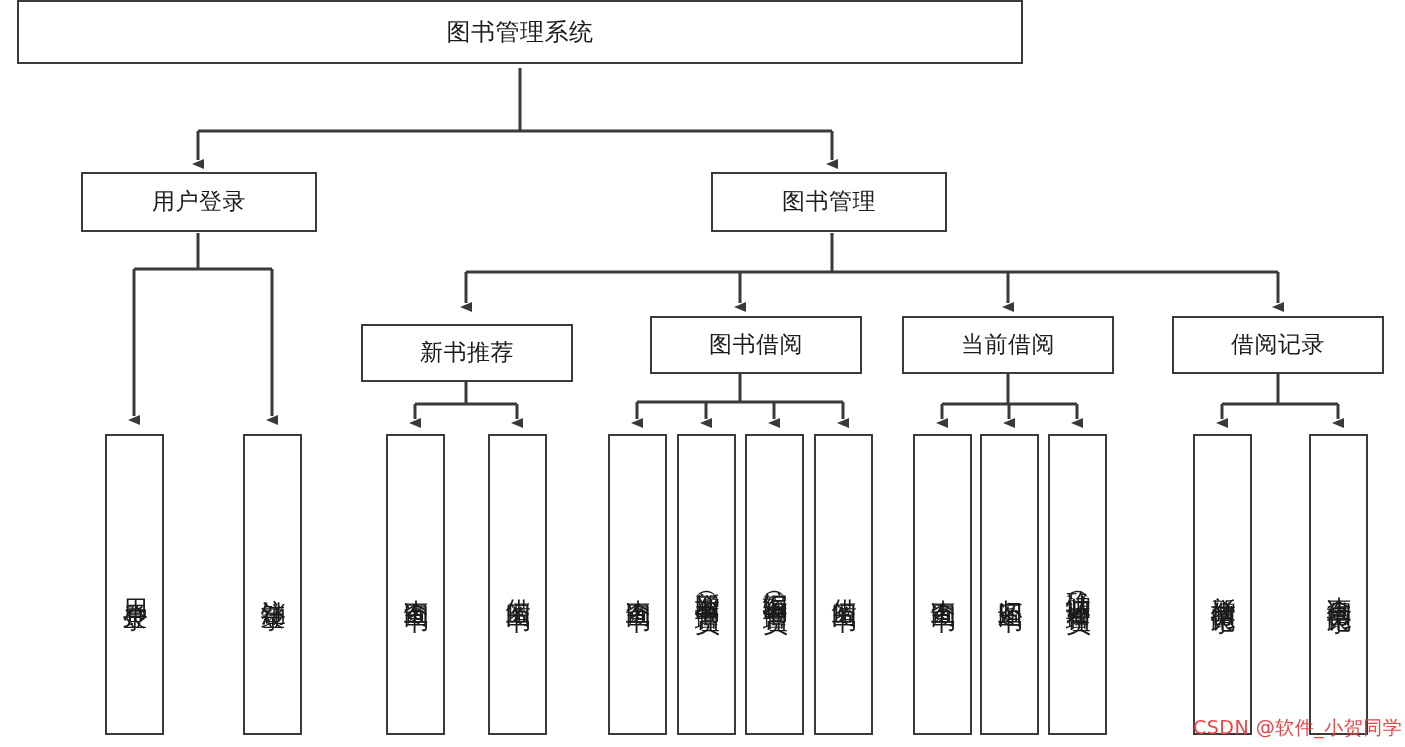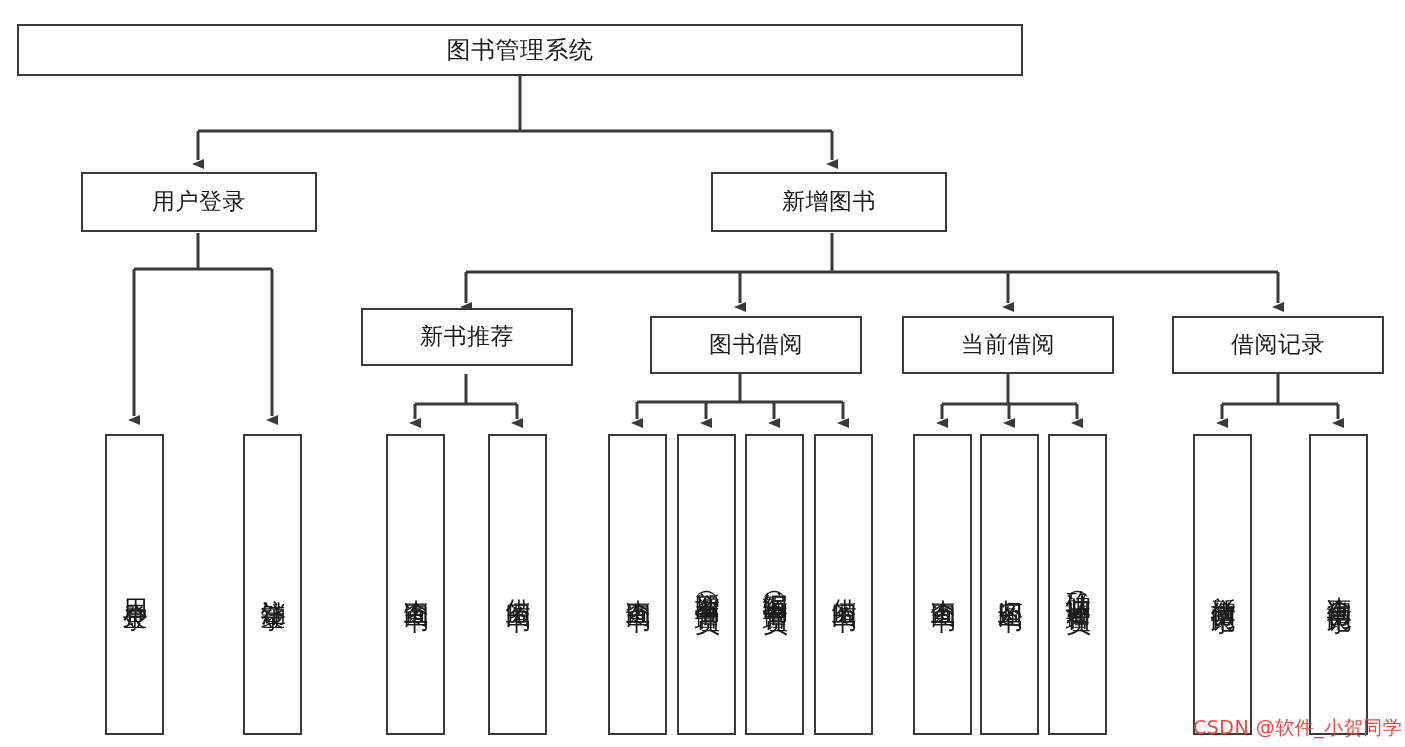--- a/index.html
+++ b/index.html
@@ -117,33 +117,33 @@
       <path d="M1009,404 L1009,419" marker-end="url(#arrow)"></path>
       <path d="M1077,404 L1077,419" marker-end="url(#arrow)"></path>
 
       <path d="M1278,374 L1278,404"></path>
       <path d="M1222,404 L1338,404"></path>
       <path d="M1222,404 L1222,419" marker-end="url(#arrow)"></path>
       <path d="M1338,404 L1338,419" marker-end="url(#arrow)"></path>
     </g>
   </svg>
 
-  <div class="node root horiz" style="left:17px; top:24px; width:1006px; height:52px;">
+  <div class="node root horiz" style="left:17px; top:0; width:1006px; height:64px;">
     <span class="label">图书管理系统</span>
   </div>
 
   <div class="node horiz" style="left:81px; top:172px; width:236px; height:60px;">
     <span class="label">用户登录</span>
   </div>
 
   <div class="node horiz" style="left:711px; top:172px; width:236px; height:60px;">
-    <span class="label">新增图书</span>
-  </div>
-
-  <div class="node horiz" style="left:361px; top:308px; width:212px; height:58px;">
+    <span class="label">图书管理</span>
+  </div>
+
+  <div class="node horiz" style="left:361px; top:324px; width:212px; height:58px;">
     <span class="label">新书推荐</span>
   </div>
 
   <div class="node horiz" style="left:634px; top:316px; width:212px; height:58px;margin-left:16px;">
     <span class="label">图书借阅</span>
   </div>
 
   <div class="node horiz" style="left:1172px; top:316px; width:212px; height:58px;">
     <span class="label">借阅记录</span>
   </div>

